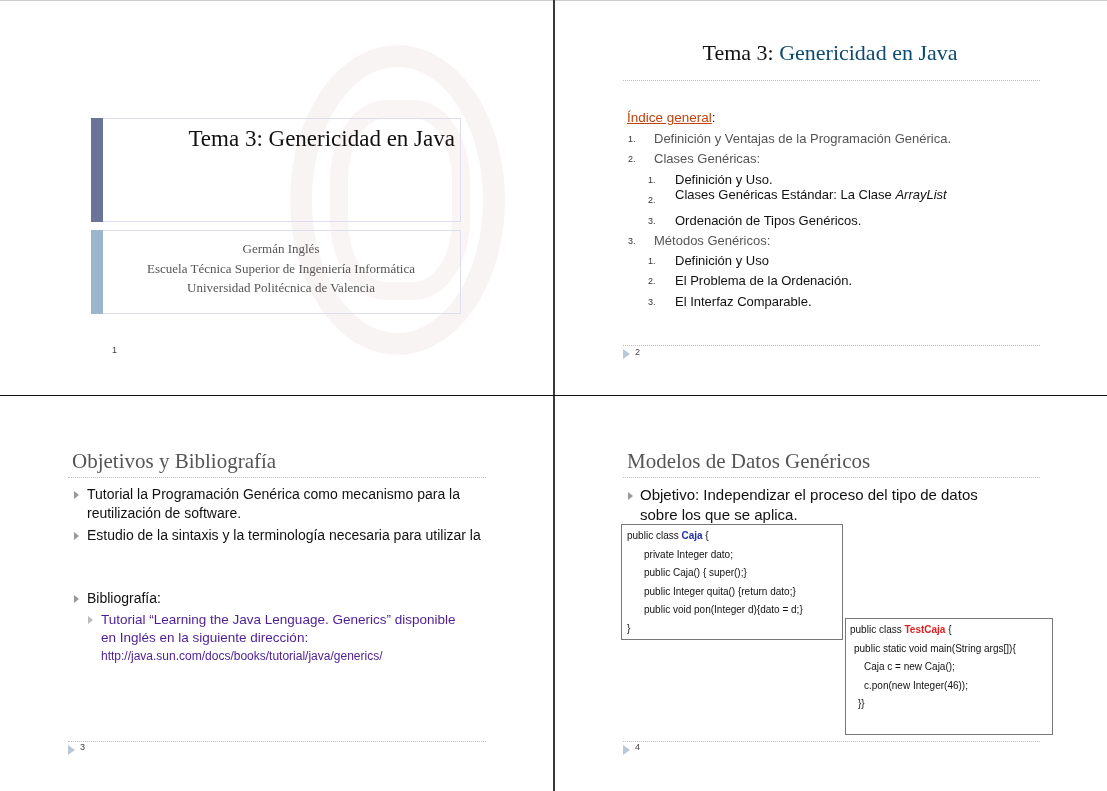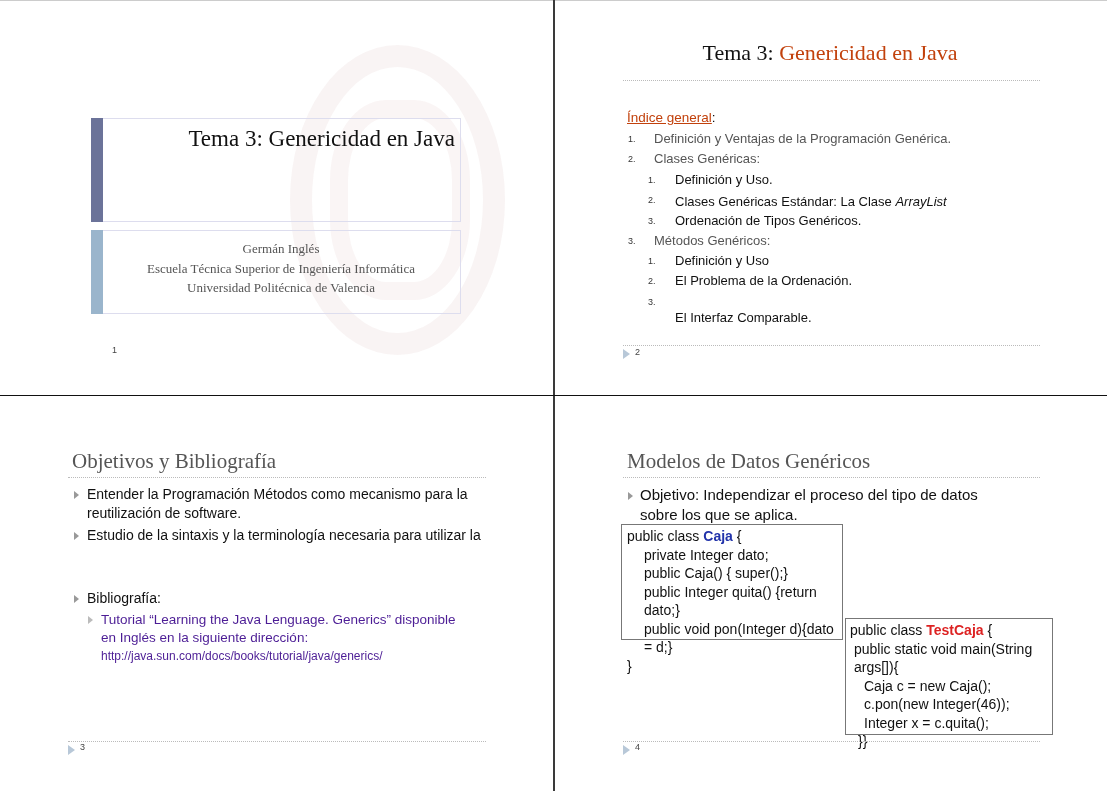--- a/index.html
+++ b/index.html
@@ -15,31 +15,31 @@
   .seal{position:absolute;left:290px;top:45px;width:215px;height:310px;border-radius:50%;border:22px solid rgba(160,60,60,0.06);box-sizing:border-box;}
   .seal2{position:absolute;left:330px;top:100px;width:140px;height:200px;border-radius:40%;border:18px solid rgba(160,60,60,0.05);box-sizing:border-box;}
   .titlebox{position:absolute;left:91px;top:118px;width:370px;height:104px;border:1px solid #dde;box-sizing:border-box;}
   .titlebar{position:absolute;left:91px;top:118px;width:12px;height:104px;background:#6b7399;}
   .subbox{position:absolute;left:91px;top:230px;width:370px;height:84px;border:1px solid #dde;box-sizing:border-box;}
   .subbar{position:absolute;left:91px;top:230px;width:12px;height:84px;background:#9ab5cc;}
   .t1{position:absolute;left:110px;top:126px;width:345px;text-align:right;font-size:23px;color:#111;}
   .sub{position:absolute;left:103px;top:239px;width:356px;text-align:center;font-size:13px;line-height:19.5px;color:#555;}
   
   .t2{position:absolute;left:620px;top:40px;width:420px;text-align:center;font-size:22px;}
-  .t2 .a{color:#111;} .t2 .b{color:#c2410c;margin-top:39px;}
+  .t2 .a{color:#111;} .t2 .b{color:#0c4a6e;margin-top:39px;}
   .idx{position:absolute;left:627px;top:110px;font-size:13.5px;}
   .idx a{color:#c2410c;text-decoration:underline;}
   .li{position:absolute;font-size:13px;white-space:nowrap;}
   .num{position:absolute;font-size:9px;color:#333;}
   .gray{color:#555;}
   
   .st{position:absolute;font-size:21px;color:#555;}
   .bul{position:absolute;font-size:14px;line-height:19px;color:#111;}
   .btri{position:absolute;width:0;height:0;border-top:4px solid transparent;border-bottom:4px solid transparent;border-left:5px solid #999;}
-  .code{position:absolute;border:1px solid #777;background:#fff;font-size:14px;line-height:18.5px;color:#111;box-sizing:border-box;}
+  .code{position:absolute;border:1px solid #777;background:#fff;font-size:10px;line-height:18.5px;color:#111;box-sizing:border-box;}
   .blue{color:#2233aa;font-weight:bold;}
   .red{color:#dd2222;font-weight:bold;}
 </style>
 </head>
 <body>
 
 <div class="topline"></div>
 <div class="vline"></div>
 <div class="hline"></div>
 
@@ -64,43 +64,43 @@
   <div class="dotted" style="left:623px;top:80px;width:417px;"></div>
   <div class="idx"><a>Índice general</a><span>:</span></div>
 
   <span class="num" style="left:628px;top:134px;">1.</span>
   <span class="li gray" style="left:654px;top:131px;">Definición y Ventajas de la Programación Genérica.</span>
   <span class="num" style="left:628px;top:154px;">2.</span>
   <span class="li gray" style="left:654px;top:151px;">Clases Genéricas:</span>
   <span class="num" style="left:648px;top:175px;">1.</span>
   <span class="li" style="left:675px;top:172px;">Definición y Uso.</span>
   <span class="num" style="left:648px;top:195px;">2.</span>
-  <span class="li" style="left:675px;top:194px;"><span>Clases Genéricas Estándar: La Clase </span><i>ArrayList</i></span>
+  <span class="li" style="left:675px;top:187px;"><span>Clases Genéricas Estándar: La Clase </span><i>ArrayList</i></span>
   <span class="num" style="left:648px;top:216px;">3.</span>
   <span class="li" style="left:675px;top:213px;">Ordenación de Tipos Genéricos.</span>
   <span class="num" style="left:628px;top:236px;">3.</span>
   <span class="li gray" style="left:654px;top:233px;">Métodos Genéricos:</span>
   <span class="num" style="left:648px;top:256px;">1.</span>
   <span class="li" style="left:675px;top:253px;">Definición y Uso</span>
   <span class="num" style="left:648px;top:276px;">2.</span>
   <span class="li" style="left:675px;top:273px;">El Problema de la Ordenación.</span>
   <span class="num" style="left:648px;top:297px;">3.</span>
-  <span class="li" style="left:675px;top:294px;margin-top:16px;">El Interfaz Comparable.</span>
+  <span class="li" style="left:675px;top:294px;">El Interfaz Comparable.</span>
 
   <div class="dotted" style="left:623px;top:345px;width:417px;"></div>
   <div class="tri" style="left:623px;top:349px;"></div>
   <div class="pn" style="left:635px;top:347px;">2</div>
 </div>
 
 <div>
   <div class="st serif" style="left:72px;top:449px;">Objetivos y Bibliografía</div>
   <div class="dotted" style="left:68px;top:477px;width:418px;"></div>
   <div class="btri" style="left:74px;top:491px;"></div>
   <div class="bul" style="left:87px;top:485px;">
-      <div>Entender la Programación Métodos como mecanismo para la</div>
+      <div>Tutorial la Programación Genérica como mecanismo para la</div>
       <div>reutilización de software.</div>
     </div>
   <div class="btri" style="left:74px;top:532px;"></div>
   <div class="bul" style="left:87px;top:526px;">
       <div>Estudio de la sintaxis y la terminología necesaria para utilizar la</div>
     </div>
   <div class="btri" style="left:74px;top:595px;"></div>
   <div class="bul" style="left:87px;top:589px;">Bibliografía:</div>
   <div class="btri" style="left:88px;top:616px;border-left-color:#bbb;"></div>
   <div class="bul" style="left:101px;top:611px;color:#4c1d95;font-size:13.5px;line-height:18px;">
@@ -129,20 +129,19 @@
     <div style="padding-left:17px;">public Integer quita() {return dato;}</div>
     <div style="padding-left:17px;">public void pon(Integer d){dato = d;}</div>
     <div>}</div>
   </div>
 
   <div class="code" style="left:845px;top:618px;width:208px;height:117px;padding:2px 0 0 4px;">
     <div><span>public class </span><span class="red">TestCaja</span><span> {</span></div>
     <div style="padding-left:4px;">public static void main(String args[]){</div>
     <div style="padding-left:14px;">Caja c = new Caja();</div>
     <div style="padding-left:14px;">c.pon(new Integer(46));</div>
-    <div style="padding-left:14px;">Integer x = c.quita();</div>
     <div style="padding-left:8px;">}}</div>
   </div>
 
   <div class="dotted" style="left:623px;top:741px;width:417px;"></div>
   <div class="tri" style="left:623px;top:745px;"></div>
   <div class="pn" style="left:635px;top:742px;">4</div>
 </div>
 
 </body></html>

